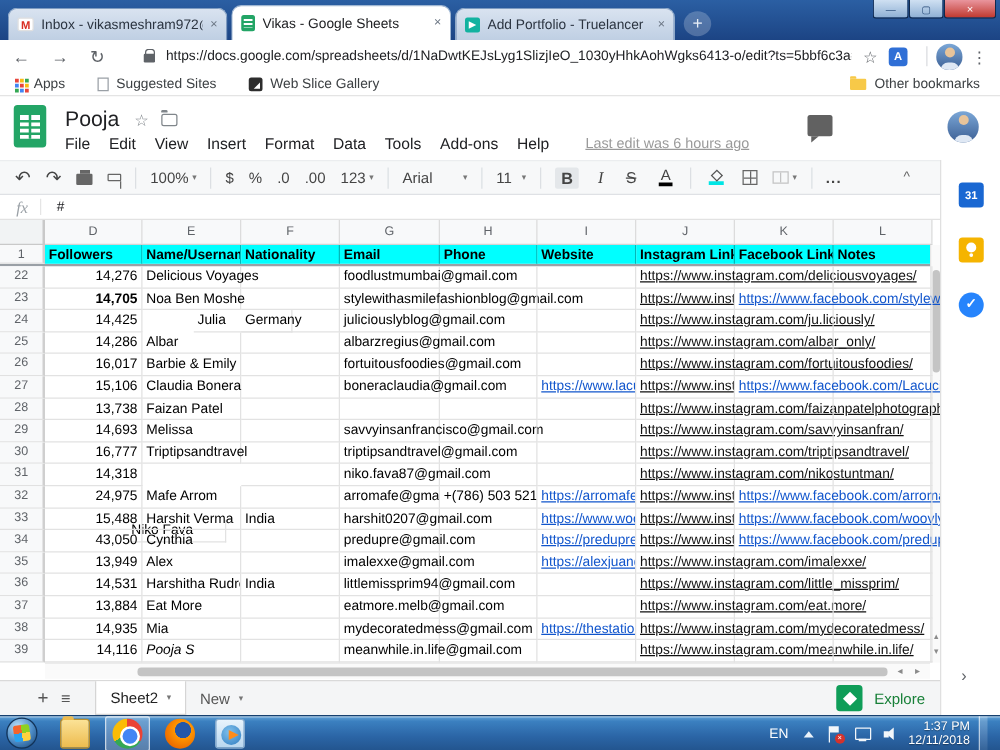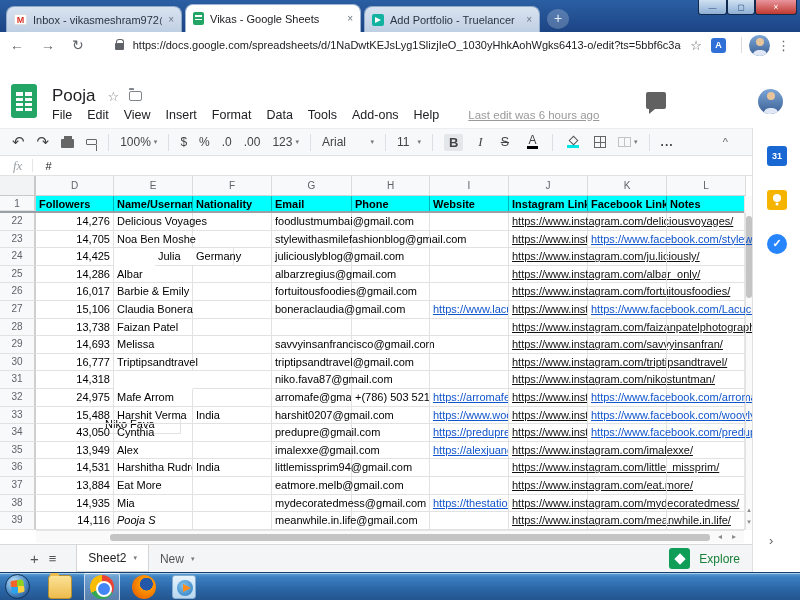--- a/index.html
+++ b/index.html
@@ -211,20 +211,39 @@
     <span class="navic">↻</span>
     <span class="lock"></span>
     <span class="url">https://docs.google.com/spreadsheets/d/1NaDwtKEJsLyg1SlizjIeO_1030yHhkAohWgks6413-o/edit?ts=5bbf6c3a#...</span>
     <span class="star">☆</span>
     <span class="extic">A</span>
     <span class="vdiv"></span>
     <span class="avatar"></span>
     <span class="kebab">⋮</span>
   </div>
 
+  <div class="bookbar">
+    <span class="appsgrid"></span>
+    <span class="bm">
+        <span>Apps</span>
+      </span>
+    <span class="bm">
+        <span class="pageic"></span>
+        <span>Suggested Sites</span>
+      </span>
+    <span class="bm">
+        <span class="sliceic"></span>
+        <span>Web Slice Gallery</span>
+      </span>
+    <span class="spacer"></span>
+    <span class="bm" style="margin-right:6px">
+        <span class="folderic"></span>
+        <span>Other bookmarks</span>
+      </span>
+  </div>
 
   <div class="shheader">
     <div class="shlogo">
         <div class="grid"></div>
       </div>
     <div class="titlerow">
       <span class="doctitle">Pooja</span>
       <span class="tstar">☆</span>
       <span class="moveic"></span>
     </div>
@@ -343,21 +362,21 @@
           <div class="g-cell noclip" style="left: 193px; width: 79px; line-height: 16.6px;"></div>
           <div class="g-cell noclip" style="left: 272px; width: 80px; line-height: 16.6px;">foodlustmumbai@gmail.com</div>
           <div class="g-cell noclip" style="left: 352px; width: 78px; line-height: 16.6px;"></div>
           <div class="g-cell noclip" style="left: 430px; width: 79px; line-height: 16.6px;"></div>
           <div class="g-cell noclip linkd" style="left: 509px; width: 79px; line-height: 16.6px;">https://www.instagram.com/deliciousvoyages/</div>
           <div class="g-cell noclip" style="left: 588px; width: 79px; line-height: 16.6px;"></div>
           <div class="g-cell noclip" style="left: 667px; width: 79px; line-height: 16.6px;"></div>
         </div>
         <div class="g-row" style="top: 54.6px; height: 17.6px;">
           <div class="g-num" style="line-height: 16.6px;">23</div>
-          <div class="g-cell noclip right" style="left: 36px; width: 78px; line-height: 16.6px;">14,705</div>
+          <div class="g-cell noclip right" style="left: 36px; width: 78px; line-height: 16.6px; font-weight: bold;">14,705</div>
           <div class="g-cell noclip" style="left: 114px; width: 79px; line-height: 16.6px;">Noa Ben Moshe</div>
           <div class="g-cell noclip" style="left: 193px; width: 79px; line-height: 16.6px;"></div>
           <div class="g-cell noclip" style="left: 272px; width: 80px; line-height: 16.6px;">stylewithasmilefashionblog@gmail.com</div>
           <div class="g-cell noclip" style="left: 352px; width: 78px; line-height: 16.6px;"></div>
           <div class="g-cell noclip" style="left: 430px; width: 79px; line-height: 16.6px;"></div>
           <div class="g-cell linkd clip" style="left: 509px; width: 79px; line-height: 16.6px;">https://www.inst</div>
           <div class="g-cell noclip linkb" style="left: 588px; width: 79px; line-height: 16.6px;">https://www.facebook.com/stylewit</div>
           <div class="g-cell noclip" style="left: 667px; width: 79px; line-height: 16.6px;"></div>
         </div>
         <div class="g-row" style="top: 72.2px; height: 17.6px;">
@@ -591,15 +610,29 @@
 
   <div class="taskbar">
     <div class="orb">
         <div class="orbflag"></div>
       </div>
     <div class="tbic tb-folder" style="left:48px"></div>
     <div class="chromebox"></div>
     <div class="tbic tb-chrome"></div>
     <div class="tbic tb-ff" style="left:132px"></div>
     <div class="tbic tb-wmp" style="left:172px"></div>
+    <div class="tray">
+      <span class="en">EN</span>
+      <span class="up"></span>
+      <span class="trflag">
+          <span class="badge">×</span>
+        </span>
+      <span class="trnet"></span>
+      <span class="trvol"></span>
+      <span class="clock">
+        <div>1:37 PM</div>
+        <div>12/11/2018</div>
+      </span>
+      <span class="showdesk"></span>
+    </div>
   </div>
 
 </div>
 
 </body></html>

